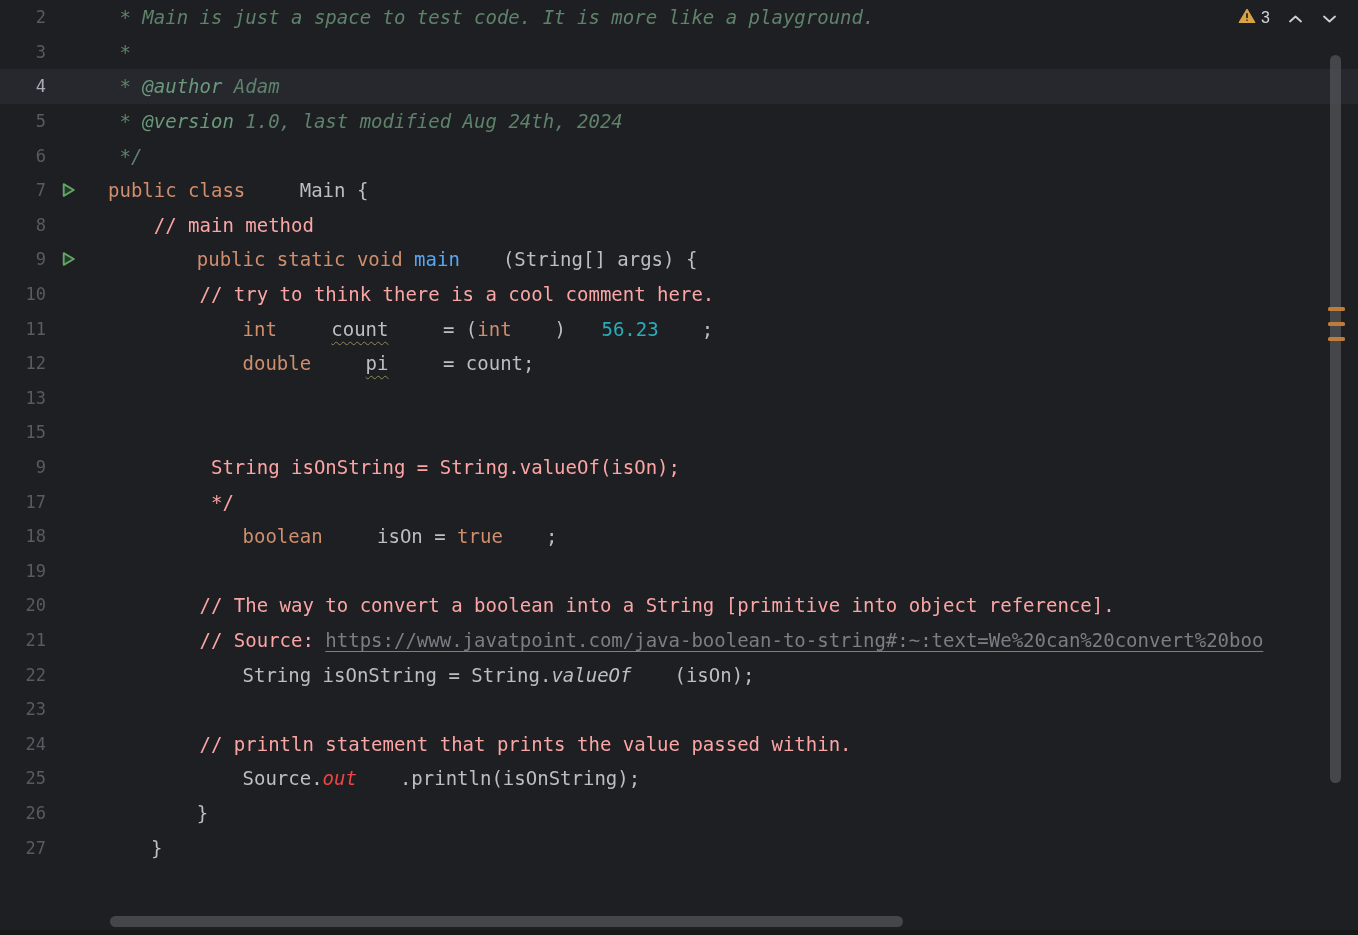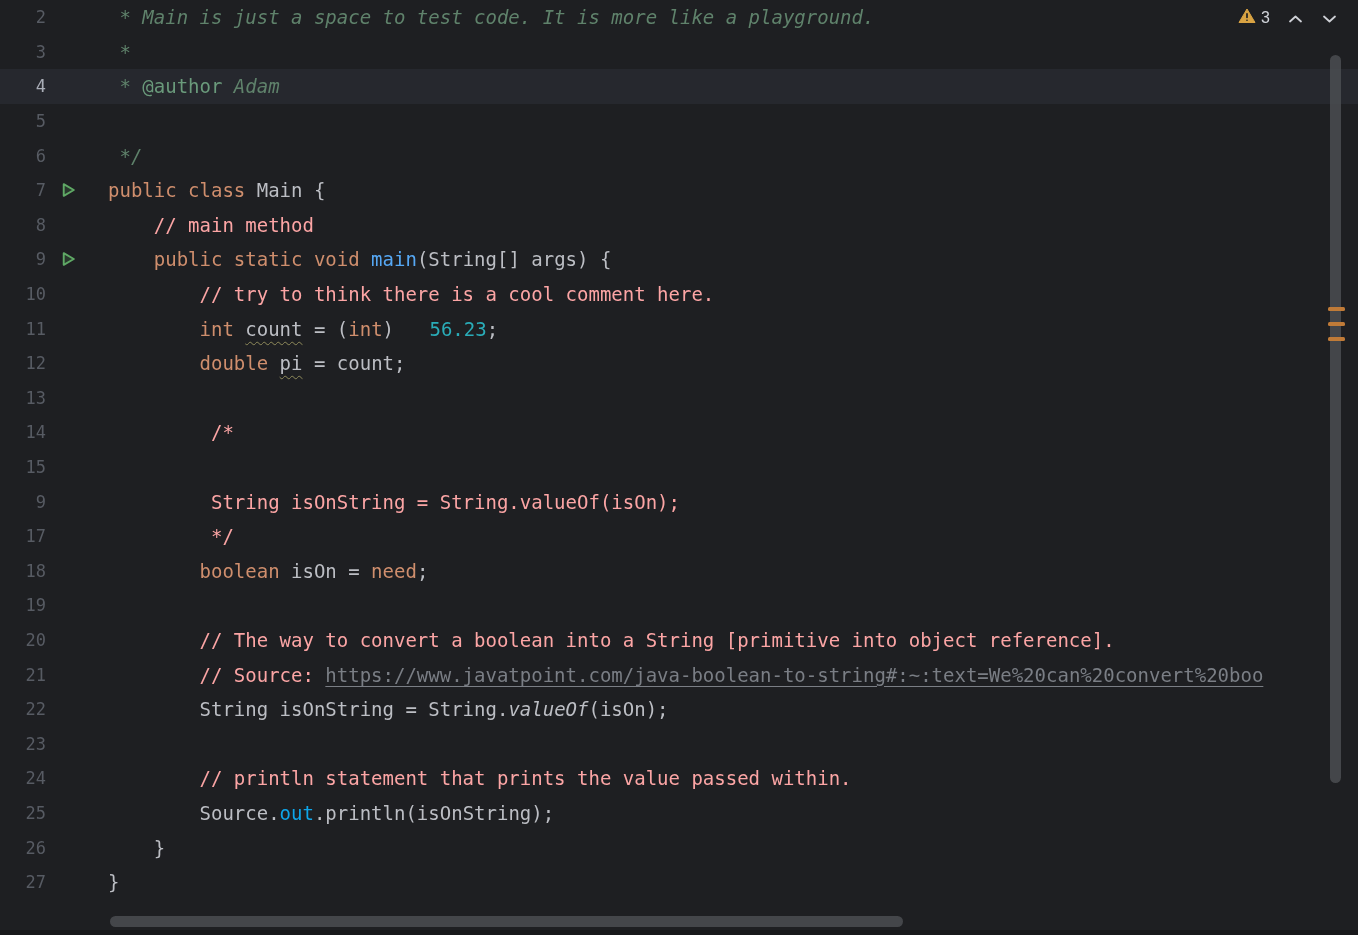--- a/index.html
+++ b/index.html
@@ -15,29 +15,29 @@
   .line { display:flex; height:34.6px; align-items:center; }
   .line.current { background:#26282e; }
   .lnum {
     width:52px; padding-right:6px; box-sizing:border-box;
     text-align:right; color:#575b63; font-size:17px; flex:none;
   }
   .line.current .lnum { color:#a9adb7; }
   .licon { width:56px; padding-left:8px; box-sizing:border-box; display:flex; align-items:center; flex:none; }
   .lcode { white-space:pre; font-size:19px; color:#bcbec4; }
 
-  .tk-plain  { color:#bcbec4; }
+  .tk-plain  { color:#bcbec4;margin-left:43px; }
   .tk-kw     { color:#cf8e6d; }
   .tk-doc    { color:#5f826b; font-style:italic; }
-  .tk-doctag { color:#6a9a7b; }
+  .tk-doctag { color:#6a9a7b; font-style:italic; }
   .tk-cmt    { color:#fca5a5; }
   .tk-num    { color:#2aacb8;margin-left:24px; }
   .tk-fn     { color:#56a8f5; }
   .tk-link   { color:#7a7e85; text-decoration:underline; text-underline-offset:4px; }
-  .tk-field  { color:#0ea5e9; }
+  .tk-field  { color:#ef4444; font-style:italic; }
   .tk-sm     { color:#bcbec4; font-style:italic; }
   .tk-wavy   { color:#bcbec4; text-decoration:underline wavy #8f8a5a; text-decoration-thickness:1px; text-underline-offset:5px; }
 
   .inspection-widget {
     position:absolute; top:6px; right:16px;
     display:flex; align-items:center; gap:8px;
     height:24px;
   }
   .warn-group { display:flex; align-items:center; gap:5px; padding:2px 4px; border-radius:4px; }
   .warn-count { color:#d1d4da; font-family:"Liberation Sans", sans-serif; font-size:16px; }
@@ -84,20 +84,21 @@
         <div class="lcode"><span class="tk-doc"> *</span></div>
       </div>
       <div class="line current">
         <div class="lnum">4</div>
         <div class="licon"></div>
         <div class="lcode"><span class="tk-doc"> * </span><span class="tk-doctag">@author</span><span class="tk-doc"> Adam</span></div>
       </div>
       <div class="line">
         <div class="lnum">5</div>
         <div class="licon"></div>
+        <div class="lcode"><span class="tk-doc"> * </span><span class="tk-doctag">@version</span><span class="tk-doc"> 1.0, last modified Aug 24th, 2024</span></div>
       </div>
       <div class="line">
         <div class="lnum">6</div>
         <div class="licon"></div>
         <div class="lcode"><span class="tk-doc"> */</span></div>
       </div>
       <div class="line">
         <div class="lnum">7</div>
         <div class="licon">
           <svg width="17" height="16" viewBox="0 0 16 15">
@@ -134,42 +135,37 @@
         <div class="lnum">12</div>
         <div class="licon"></div>
         <div class="lcode"><span class="tk-plain">        </span><span class="tk-kw">double</span><span class="tk-plain"> </span><span class="tk-wavy">pi</span><span class="tk-plain"> = count;</span></div>
       </div>
       <div class="line">
         <div class="lnum">13</div>
         <div class="licon"></div>
         <div class="lcode"></div>
       </div>
       <div class="line">
-        <div class="lnum">14</div>
-        <div class="licon"></div>
-        <div class="lcode"><span class="tk-cmt">         /*</span></div>
-      </div>
-      <div class="line">
         <div class="lnum">15</div>
         <div class="licon"></div>
       </div>
       <div class="line">
         <div class="lnum">9</div>
         <div class="licon"></div>
         <div class="lcode"><span class="tk-cmt">         String isOnString = String.valueOf(isOn);</span></div>
       </div>
       <div class="line">
         <div class="lnum">17</div>
         <div class="licon"></div>
         <div class="lcode"><span class="tk-cmt">         */</span></div>
       </div>
       <div class="line">
         <div class="lnum">18</div>
         <div class="licon"></div>
-        <div class="lcode"><span class="tk-plain">        </span><span class="tk-kw">boolean</span><span class="tk-plain"> isOn = </span><span class="tk-kw">need</span><span class="tk-plain">;</span></div>
+        <div class="lcode"><span class="tk-plain">        </span><span class="tk-kw">boolean</span><span class="tk-plain"> isOn = </span><span class="tk-kw">true</span><span class="tk-plain">;</span></div>
       </div>
       <div class="line">
         <div class="lnum">19</div>
         <div class="licon"></div>
         <div class="lcode"></div>
       </div>
       <div class="line">
         <div class="lnum">20</div>
         <div class="licon"></div>
         <div class="lcode"><span class="tk-cmt">        // The way to convert a boolean into a String [primitive into object reference].</span></div>

